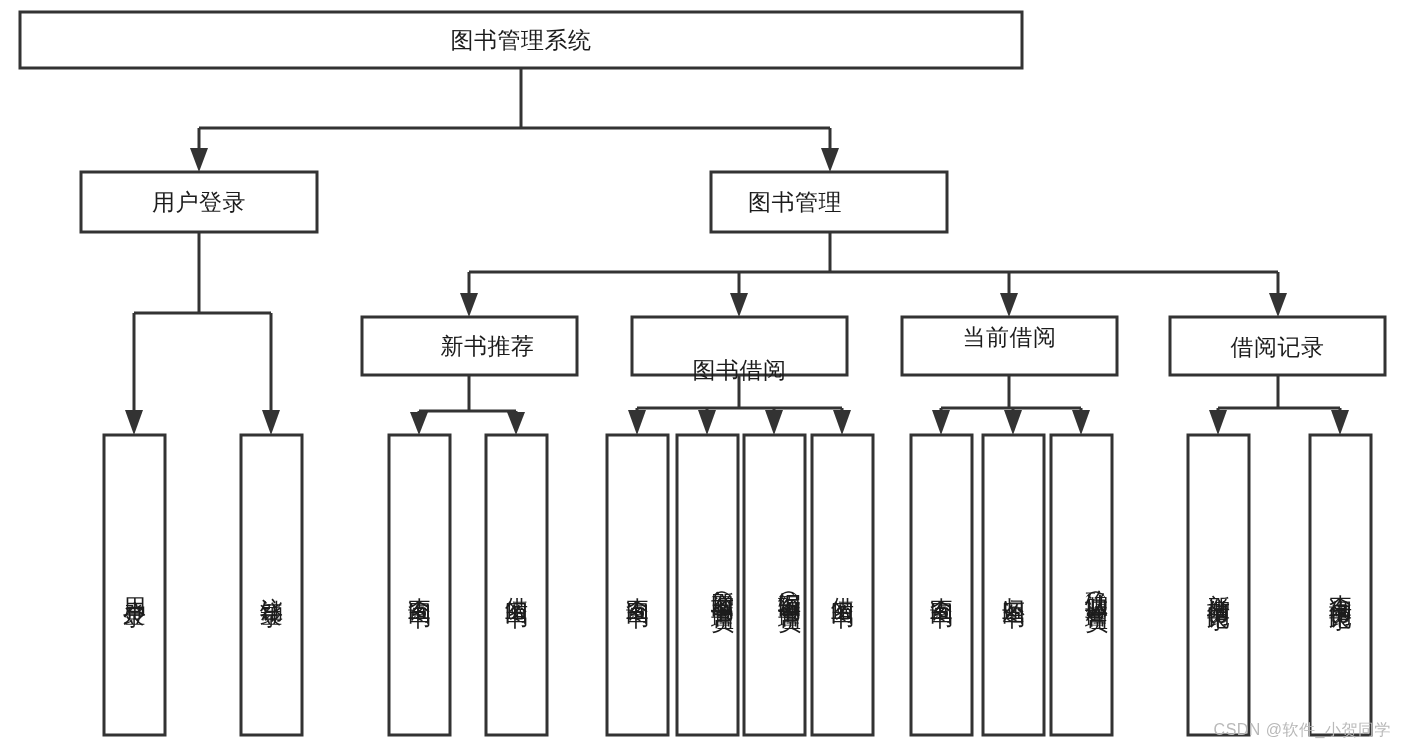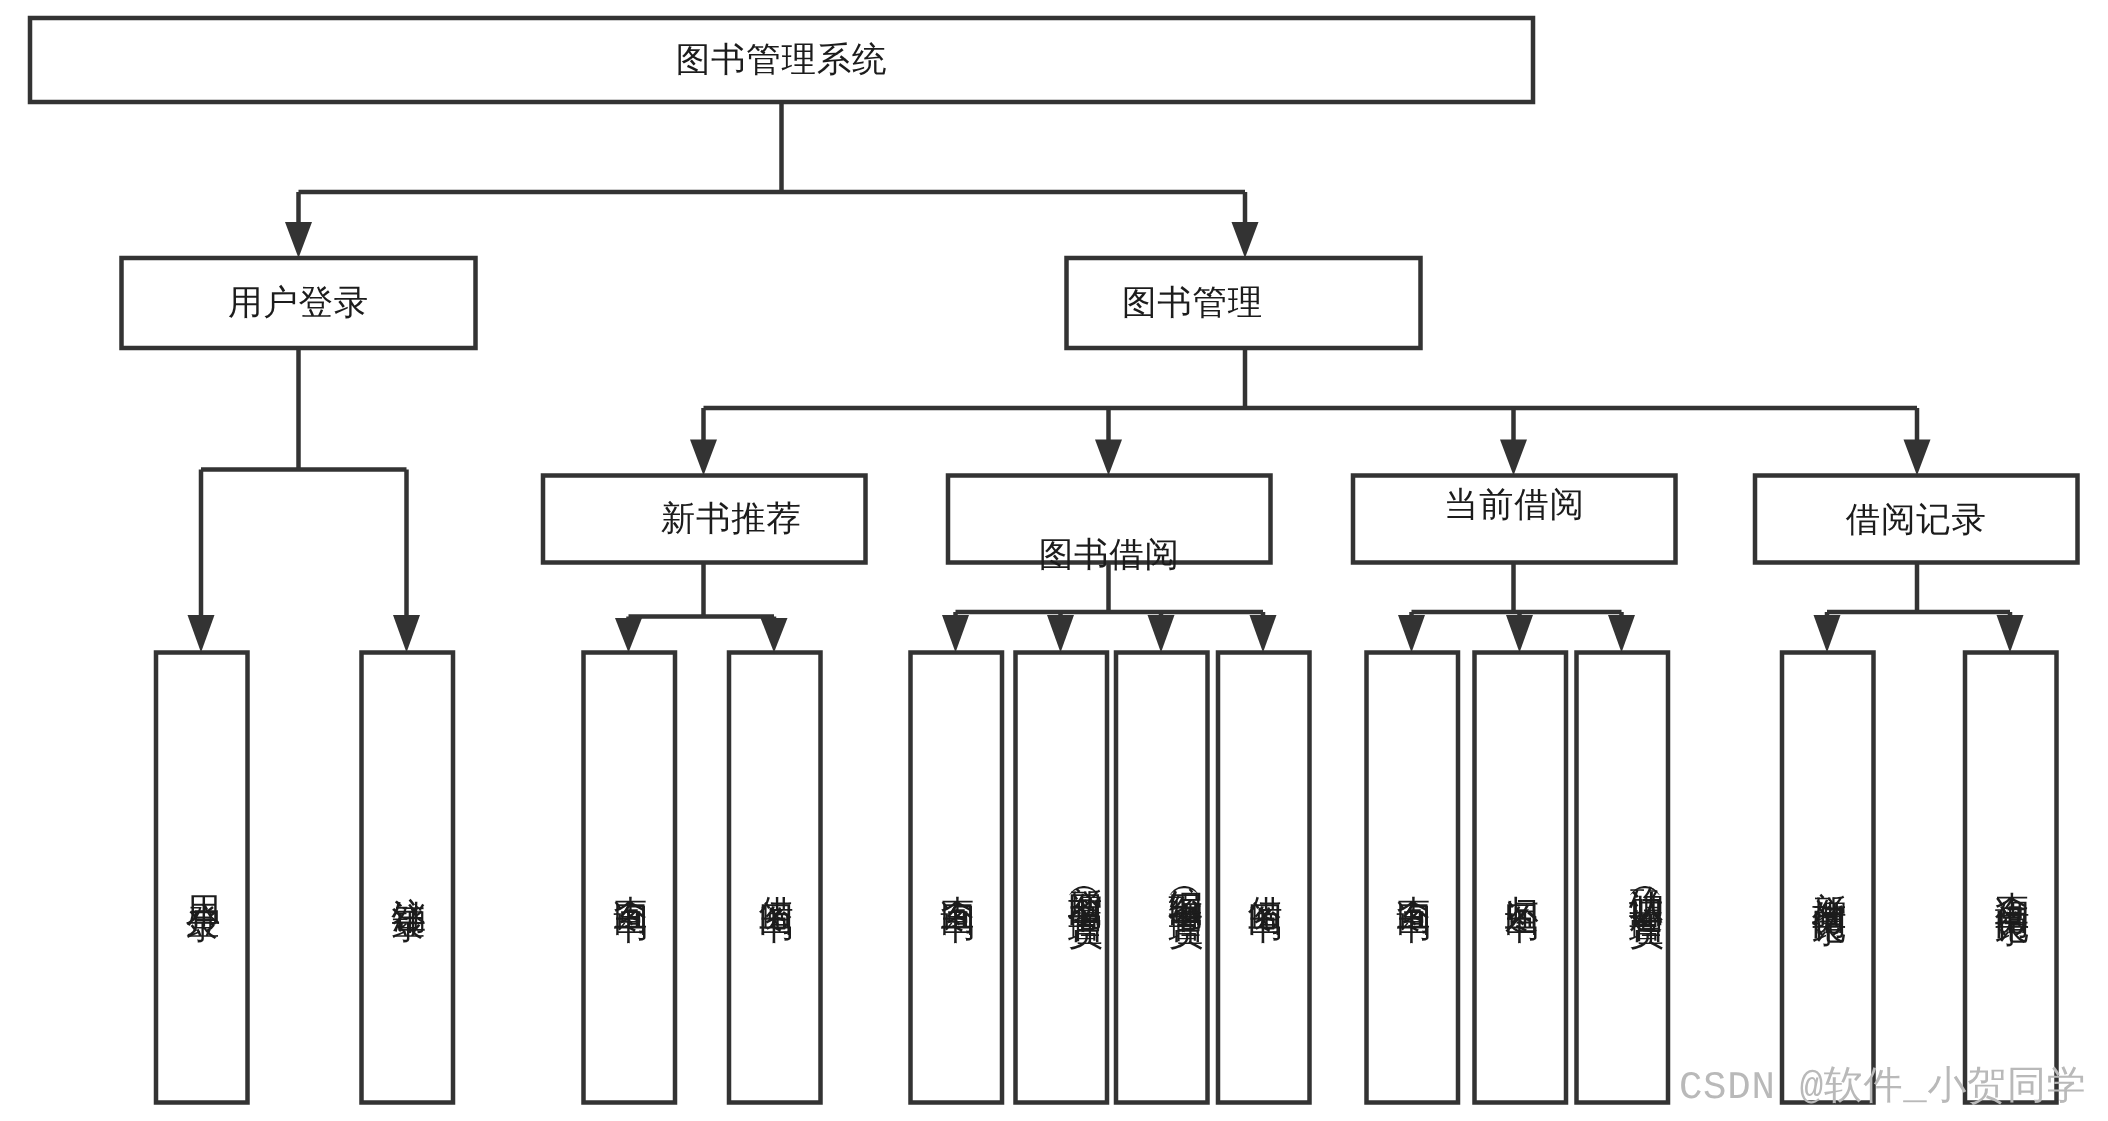--- a/index.html
+++ b/index.html
@@ -66,23 +66,23 @@
     line-height: 1.35;
     letter-spacing: 3px;
     white-space: nowrap;
     align-items: center;
     justify-content: center;
   }
   .watermark {
     position: absolute;
     right: 14px;
     bottom: 6px;
-    font-size: 26px;
+    font-size: 16px;
     color: #b9b9b9;
-    font-family: Liberation Mono, monospace;
+    font-family: Liberation Sans, sans-serif;
     letter-spacing: 0.5px;
     white-space: nowrap;
     pointer-events: none;
   }
 </style>
 </head>
 <body>
 
 <div id="diagram-root">
 

